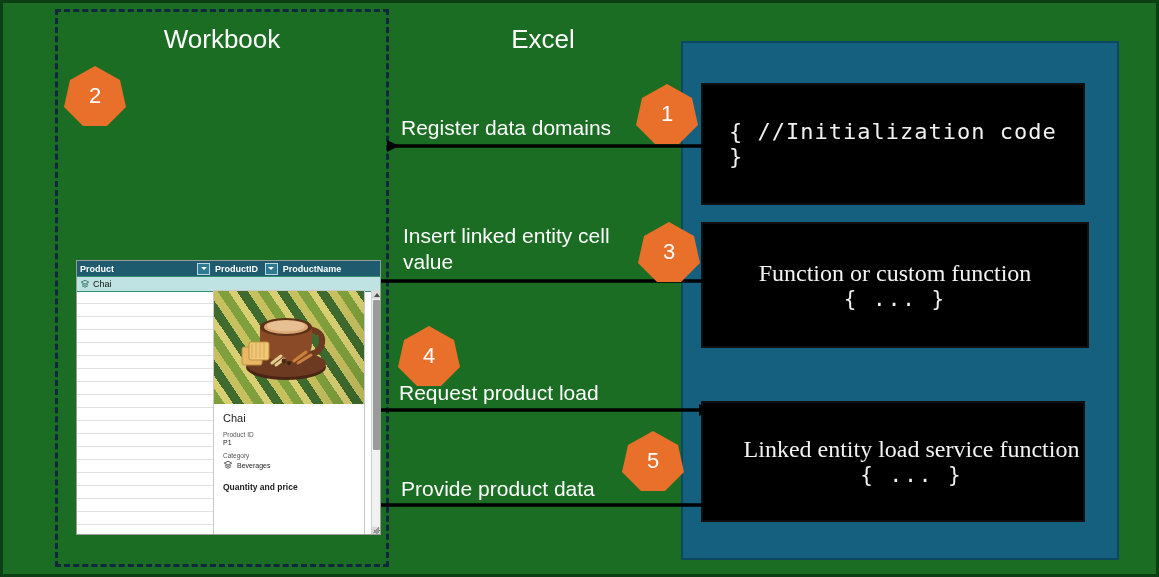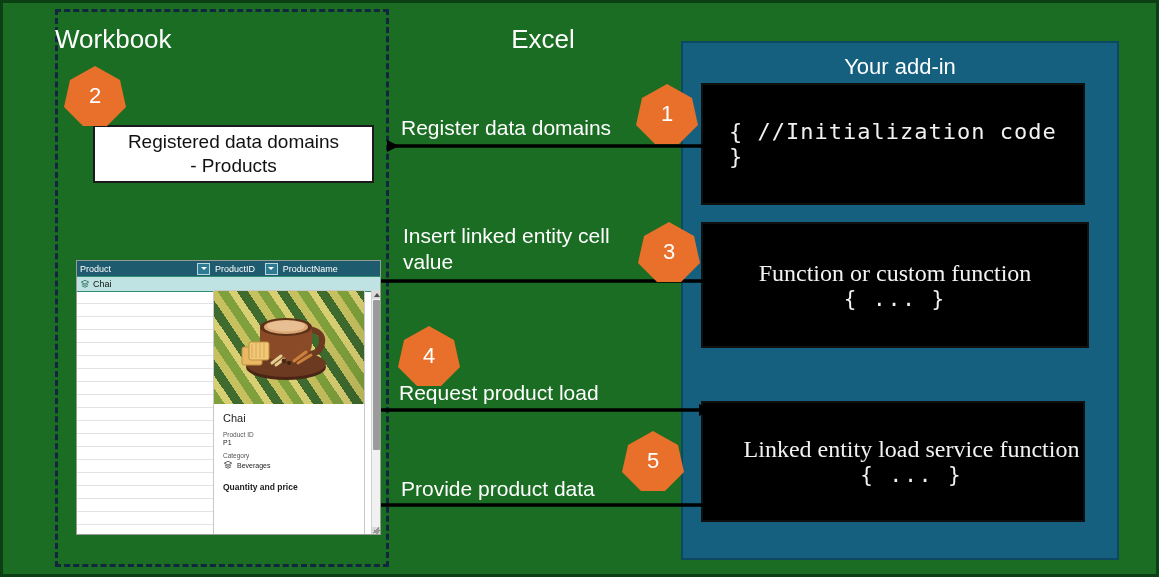--- a/index.html
+++ b/index.html
@@ -16,21 +16,21 @@
   }
 
   
   .workbook-box{
     position:absolute;left:52px;top:6px;width:334px;height:558px;
     border:3px dashed #12263f;
     box-sizing:border-box;
   }
   .workbook-title{
     position:absolute;left:52px;top:20px;width:334px;
-    text-align:left;color:#ffffff;font-size:26px;line-height:32px;
+    text-align:center;color:#ffffff;font-size:26px;line-height:32px;
   }
   .excel-title{
     position:absolute;left:440px;top:20px;width:200px;
     text-align:center;color:#ffffff;font-size:26px;line-height:32px;
   }
 
   
   .addin-panel{
     position:absolute;left:678px;top:38px;width:438px;height:519px;
     background:#15607F;border:2px solid #0c4861;box-sizing:border-box;
@@ -89,21 +89,21 @@
     pointer-events:none;overflow:visible;}
 
   
   .excel{
     position:absolute;left:73px;top:257px;width:305px;height:275px;
     background:#ffffff;border:1px solid #9a9a9a;box-sizing:border-box;
     overflow:hidden;font-family:"Liberation Sans",sans-serif;
   }
   .excel-head{
     display:flex;height:15px;background:#1F5B6E;color:#fff;
-    font-size:9px;font-weight:normal;
+    font-size:9px;font-weight:bold;
   }
   .hcell{display:flex;align-items:center;height:15px;padding-left:3px;
     box-sizing:border-box;overflow:hidden;white-space:nowrap;}
   .hcell.c1{width:136px;}
   .hcell.c2{width:68px;}
   .hcell.c3{width:101px;}
   .filter{
     width:11px;height:10px;background:#2d7a93;border:1px solid #bcd6de;
     margin:0 2px 0 auto;display:flex;align-items:center;justify-content:center;
     flex:0 0 auto;
@@ -170,40 +170,35 @@
 </head>
 <body>
 
 <div id="canvas">
 
   <div class="workbook-box"></div>
   <div class="workbook-title">Workbook</div>
   <div class="excel-title">Excel</div>
 
   <div class="addin-panel"></div>
-  <div class="addin-title">Your add-in</div>
 
   <div class="code-box" id="code-box-1">
     <div class="code-mono">{ //Initialization code }</div>
   </div>
 
   <div class="code-box" id="code-box-2">
     <div class="code-sans">Function or custom function</div>
     <div class="code-mono-sm">{ ... }</div>
   </div>
 
   <div class="code-box" id="code-box-3">
     <div class="code-sans">Linked entity load service function</div>
     <div class="code-mono-sm">{ ... }</div>
   </div>
 
-  <div class="white-box">
-    <div>Registered data domains</div>
-    <div>- Products</div>
-  </div>
 
   <svg class="arrow-svg">
     <defs>
       <marker id="ahL" markerWidth="12" markerHeight="12" refX="11" refY="6" orient="auto" markerUnits="userSpaceOnUse">
         <path d="M12,0 L12,12 L0,6 z" fill="#000"></path>
       </marker>
       <marker id="ahR" markerWidth="12" markerHeight="12" refX="1" refY="6" orient="auto" markerUnits="userSpaceOnUse">
         <path d="M0,0 L0,12 L12,6 z" fill="#000"></path>
       </marker>
     </defs>

